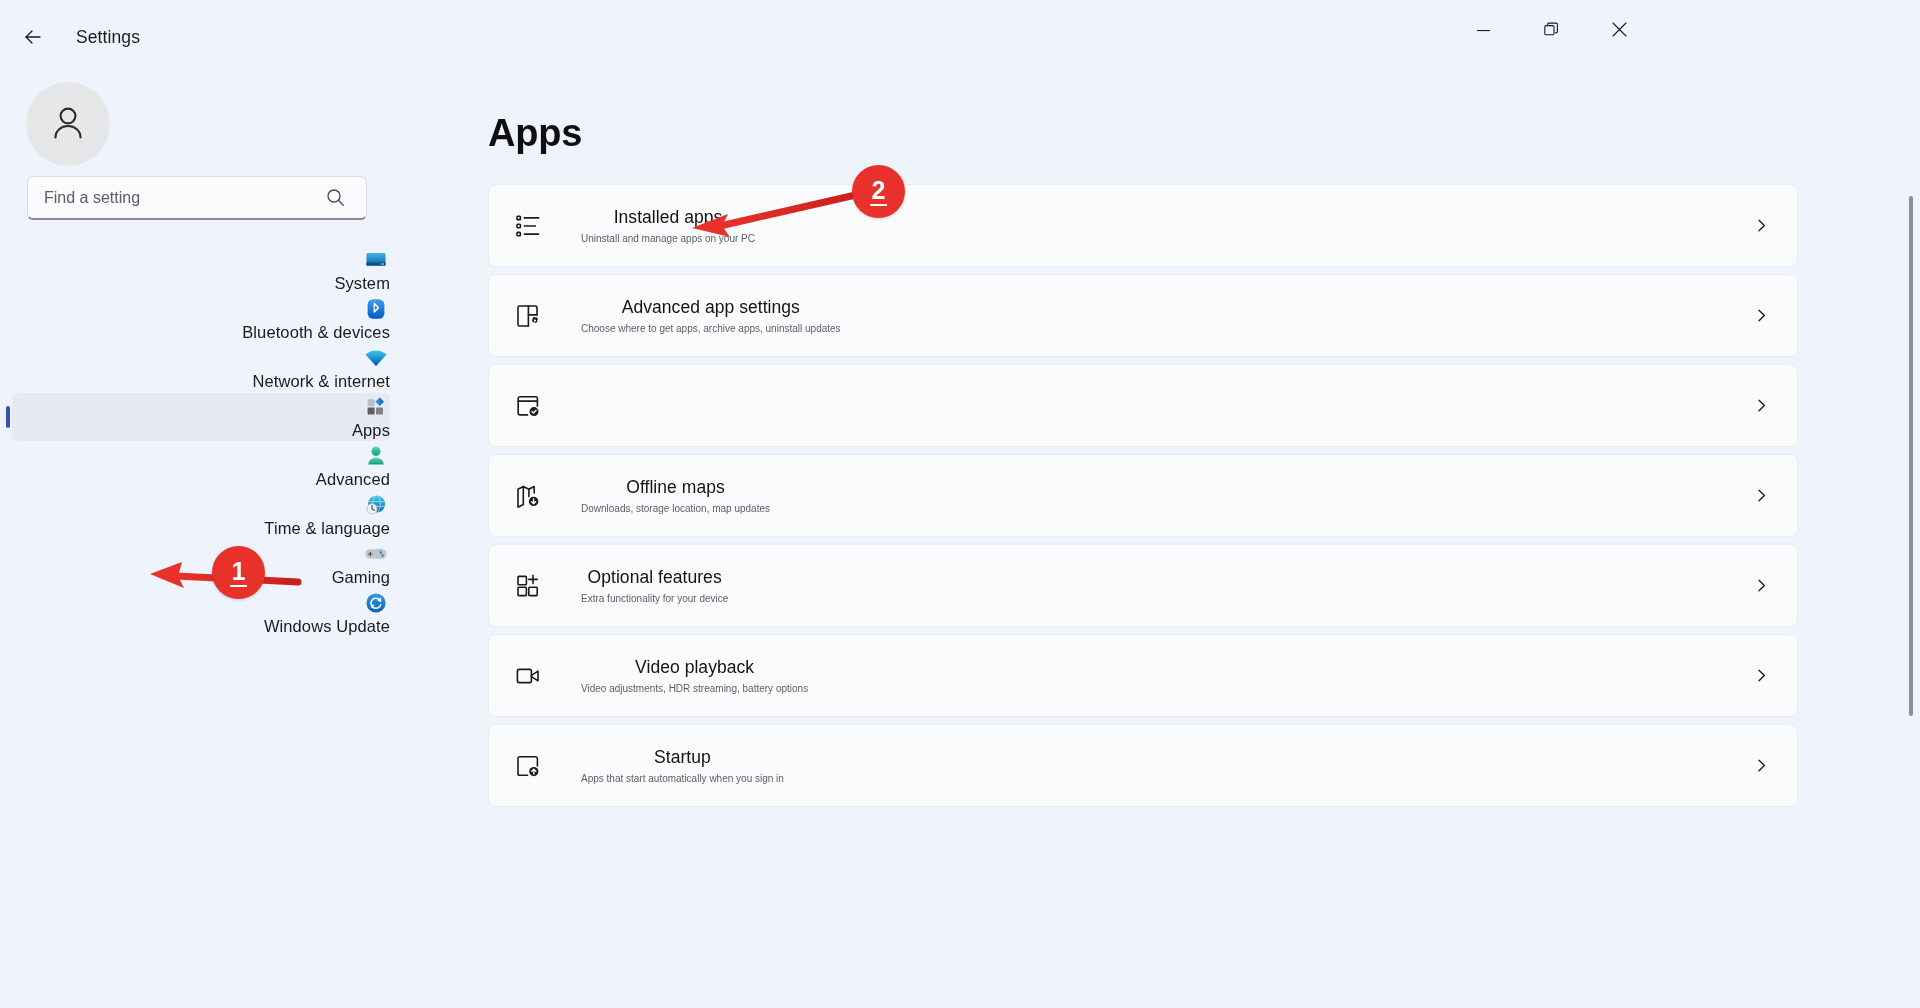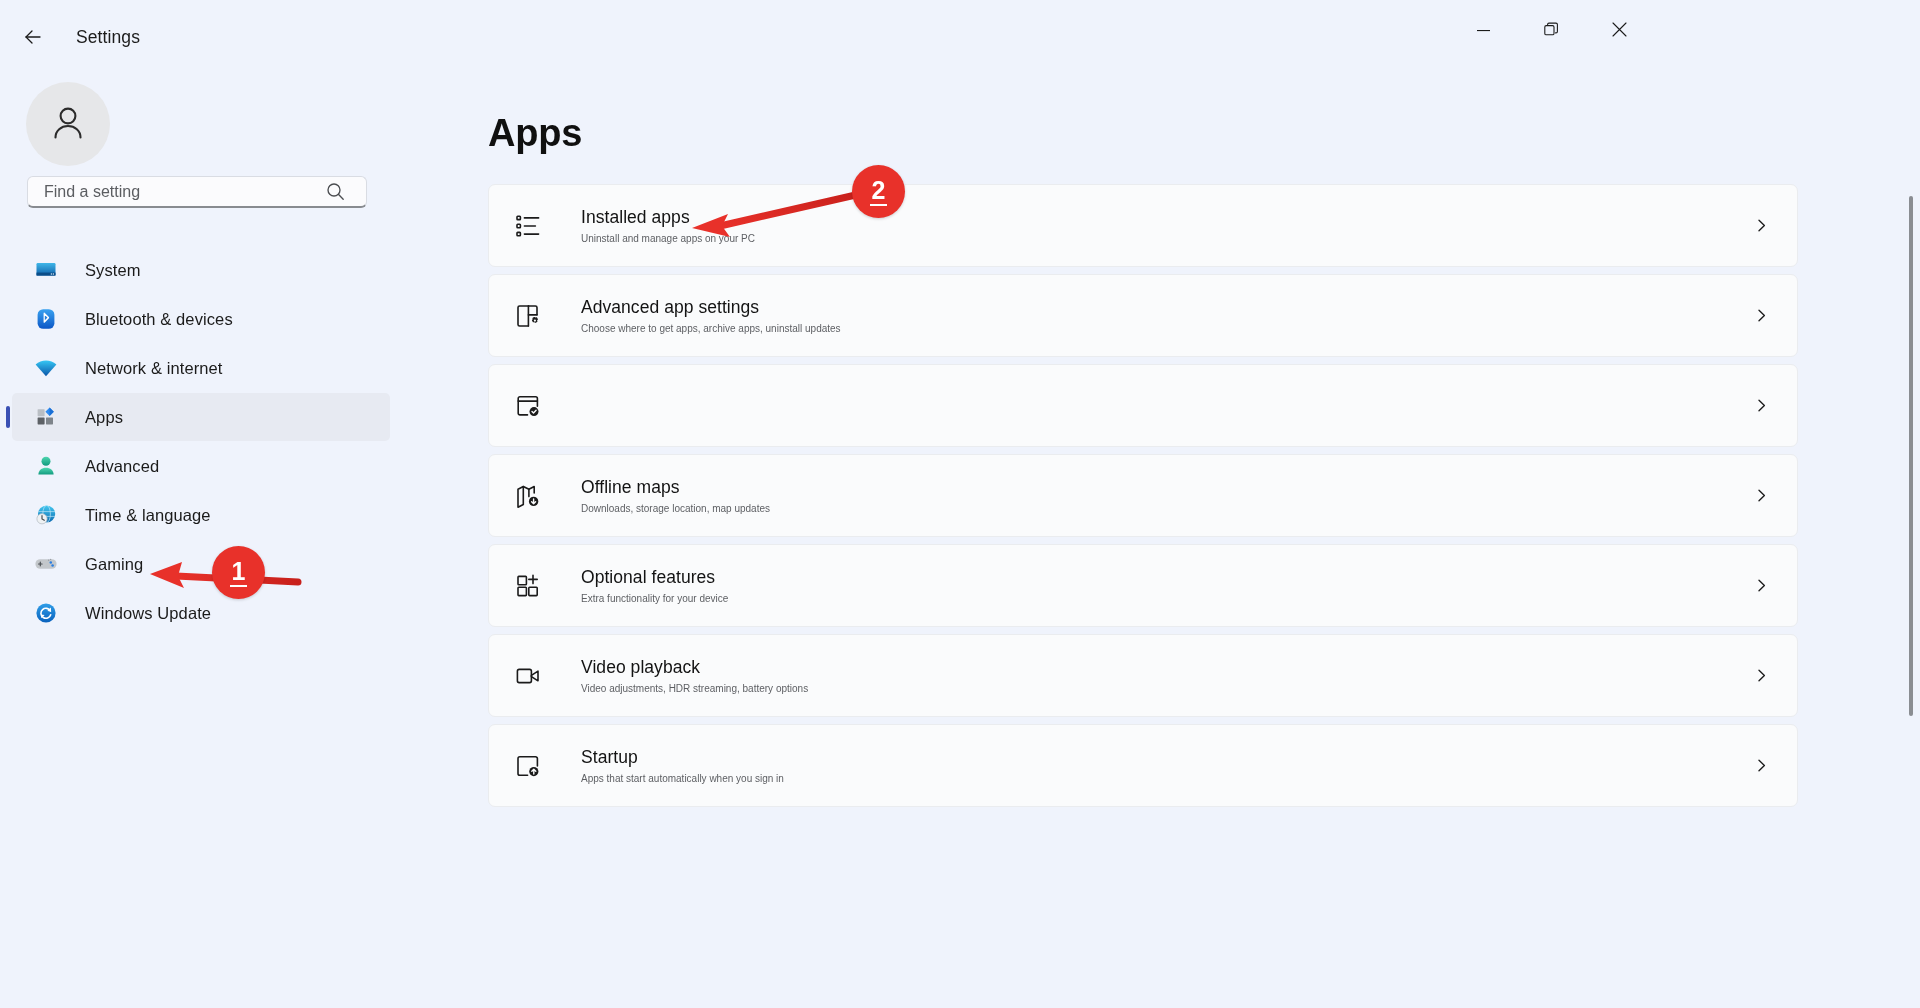--- a/index.html
+++ b/index.html
@@ -71,21 +71,21 @@
     width: 84px; height: 84px;
     border-radius: 50%;
     background: #e6e7e9;
     display: flex; align-items: center; justify-content: center;
     cursor: pointer;
   }
   .search-box {
     position: absolute;
     top: 118px; left: 27px;
     width: 340px;
-    height: 32px;
+    height: 44px;
     background: #fbfbfd;
     border: 1px solid #d9dce3;
     border-bottom: 2px solid #888b90;
     border-radius: 6px;
     display: flex;
     align-items: center;
     padding: 0 20px 0 16px;
     cursor: text;
   }
   .search-box input {
@@ -102,25 +102,26 @@
 
   .nav {
     position: absolute;
     top: 188px; left: 12px;
     width: 378px;
   }
   .nav-item {
     position: relative;
     height: 48px;
     display: flex;
-    align-items: center;
+    align-items: flex-end;
     border-radius: 5px;
     padding-left: 20px;
     margin-bottom: 1px;
     cursor: pointer;
+    flex-direction: column;
   }
   .nav-item.active { background: #e7eaf2; }
   .nav-item .pill {
     position: absolute;
     left: -6px; top: 13px;
     width: 4px; height: 22px;
     border-radius: 2px;
     background: #3a50b4;
   }
   .nav-icon {
@@ -168,21 +169,21 @@
     align-items: center;
     padding-left: 22px;
     cursor: pointer;
   }
   .card-icon {
     width: 34px; height: 34px;
     flex: 0 0 34px;
     display: flex; align-items: center; justify-content: center;
     color: #1b1b1b;
   }
-  .card-text { margin-left: 36px; }
+  .card-text { margin-left: 36px; text-align: center; }
   .card-title {
     font-size: 17.5px;
     color: #131313;
     letter-spacing: 0.05px;
     line-height: 1.35;
   }
   .card-sub {
     font-size: 10px;
     color: #5d5f63;
     margin-top: 2px;

